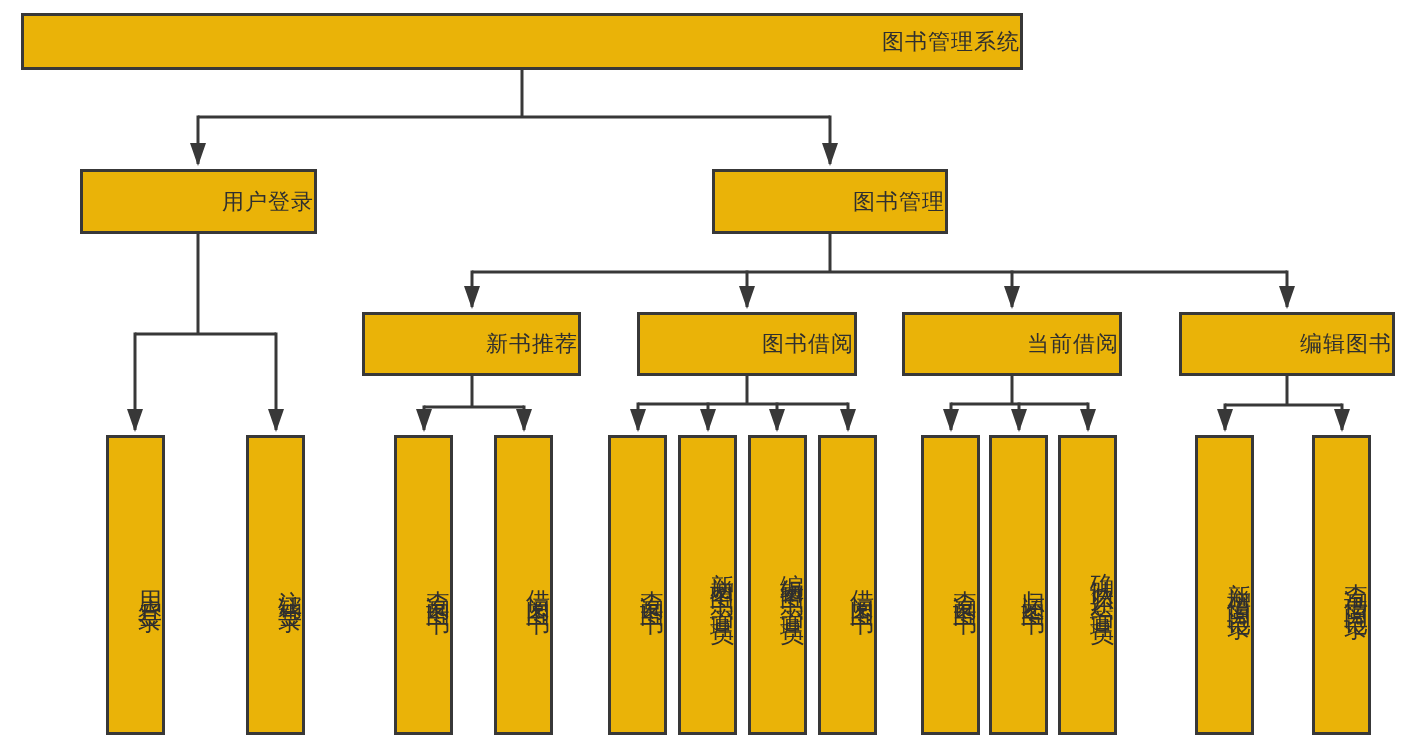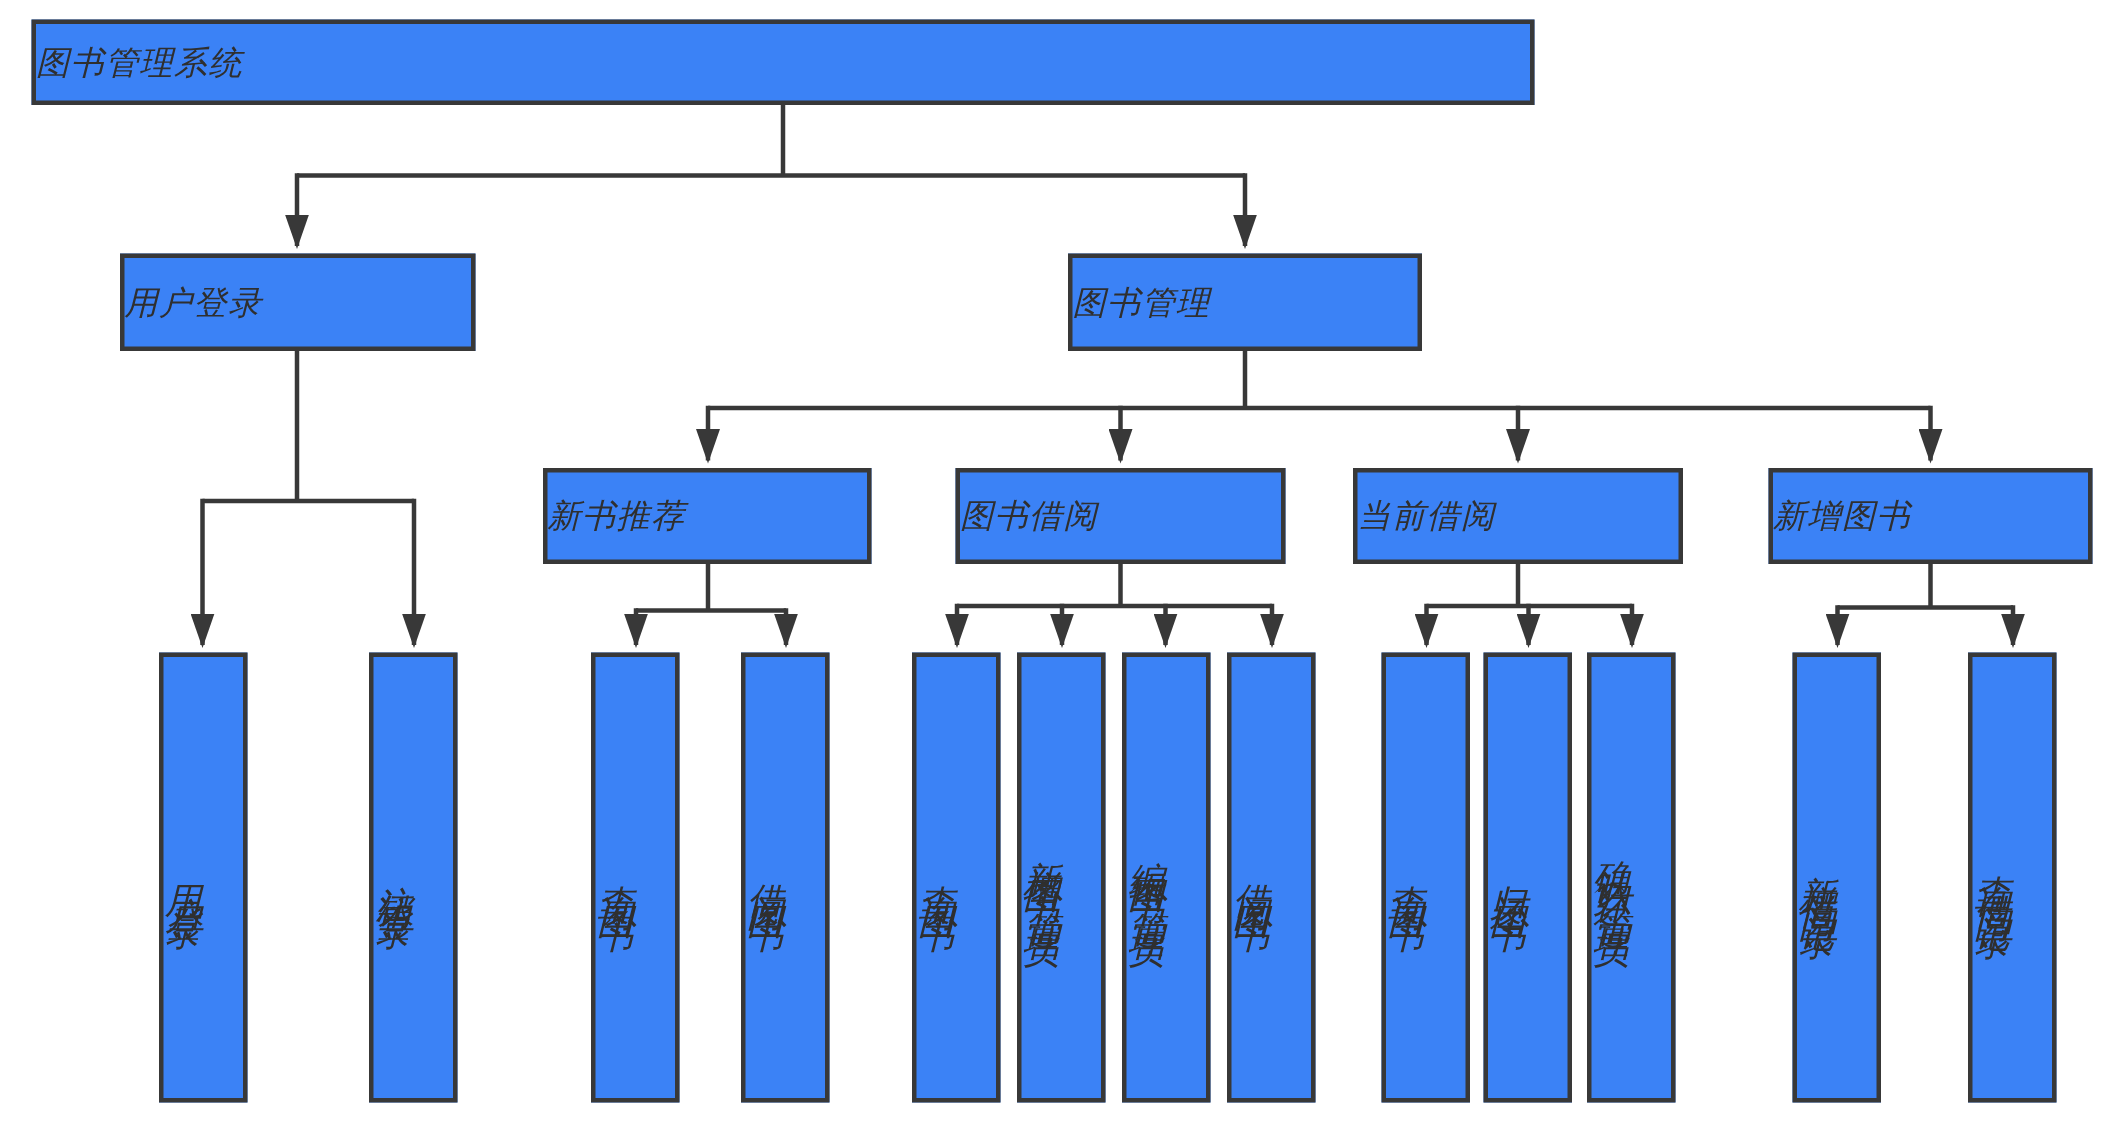--- a/index.html
+++ b/index.html
@@ -19,27 +19,26 @@
     position: absolute;
     left: 0;
     top: 0;
     width: 1405px;
     height: 747px;
   }
   .node {
     position: absolute;
     box-sizing: border-box;
     border: 3px solid #383838;
-    background: #3b82f6;
+    background: #eab308;
     display: flex;
     align-items: center;
-    justify-content: flex-start;
+    justify-content: flex-end;
     color: #2f2f2f;
     z-index: 2;
-    font-style: italic;
   }
   .node.h {
     font-size: 22px;
     letter-spacing: 1px;
     white-space: nowrap;
   }
   .node.root {
     left: 21px; top: 13px; width: 1002px; height: 57px;
     font-size: 22px;
   }
@@ -158,21 +157,21 @@
   <div class="node h n-new-book">
     <span>新书推荐</span>
   </div>
   <div class="node h n-book-borrow">
     <span>图书借阅</span>
   </div>
   <div class="node h n-cur-borrow">
     <span>当前借阅</span>
   </div>
   <div class="node h n-borrow-rec">
-    <span>新增图书</span>
+    <span>编辑图书</span>
   </div>
 
   <div class="node v lf1">
     <div class="vtext">用户登录</div>
   </div>
   <div class="node v lf2">
     <div class="vtext">注销登录</div>
   </div>
   <div class="node v lf3">
     <div class="vtext">查询图书</div>

